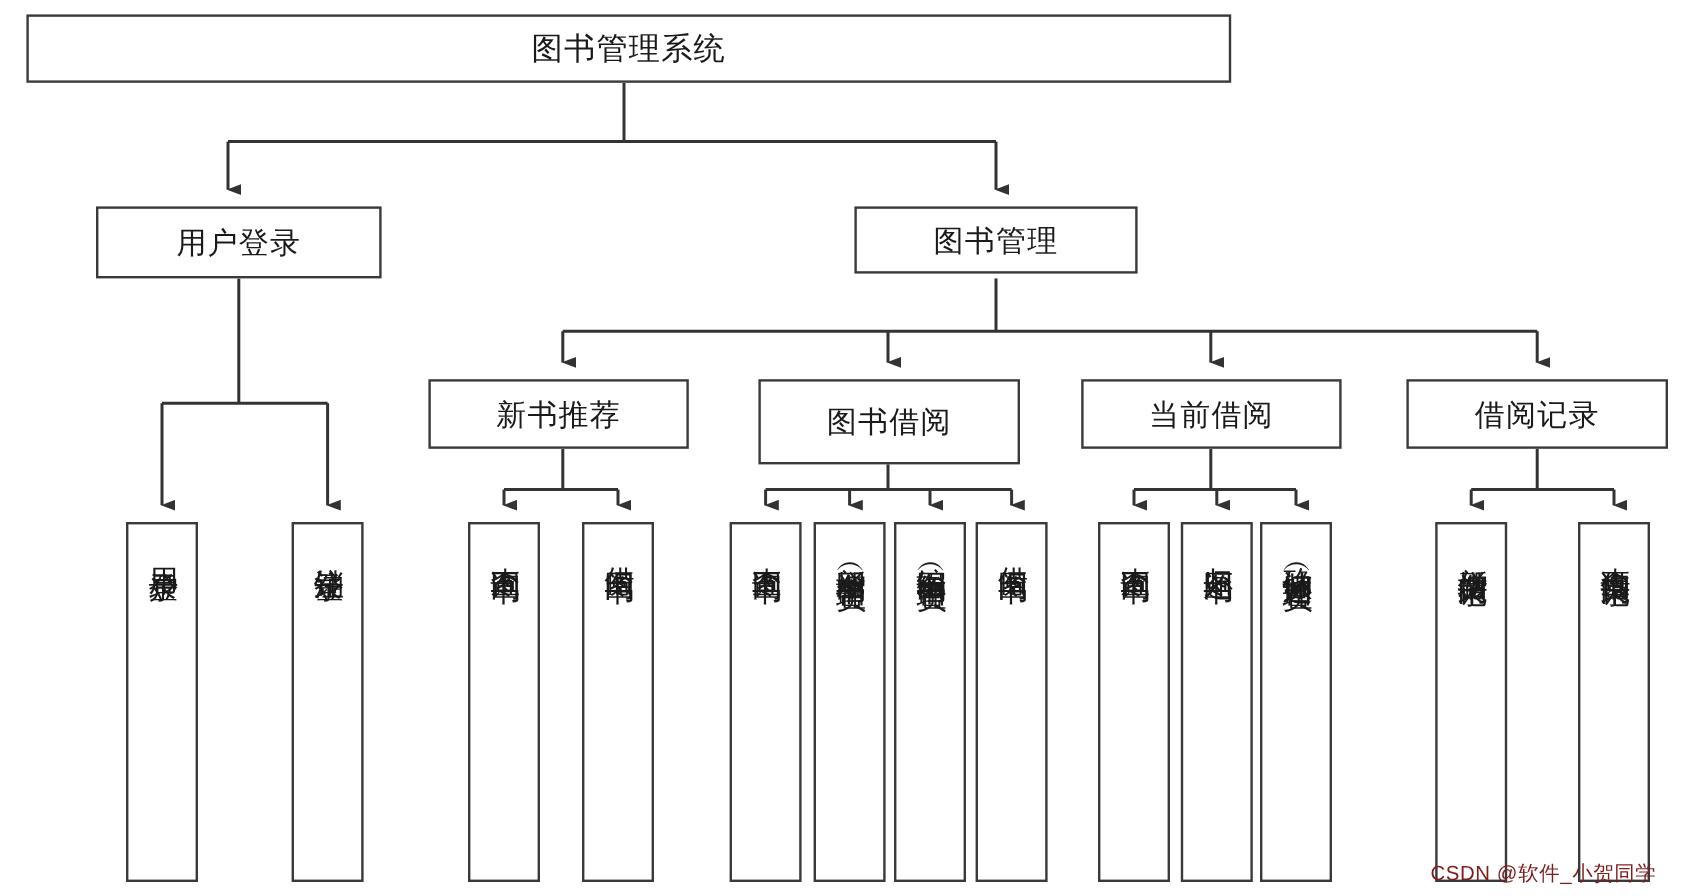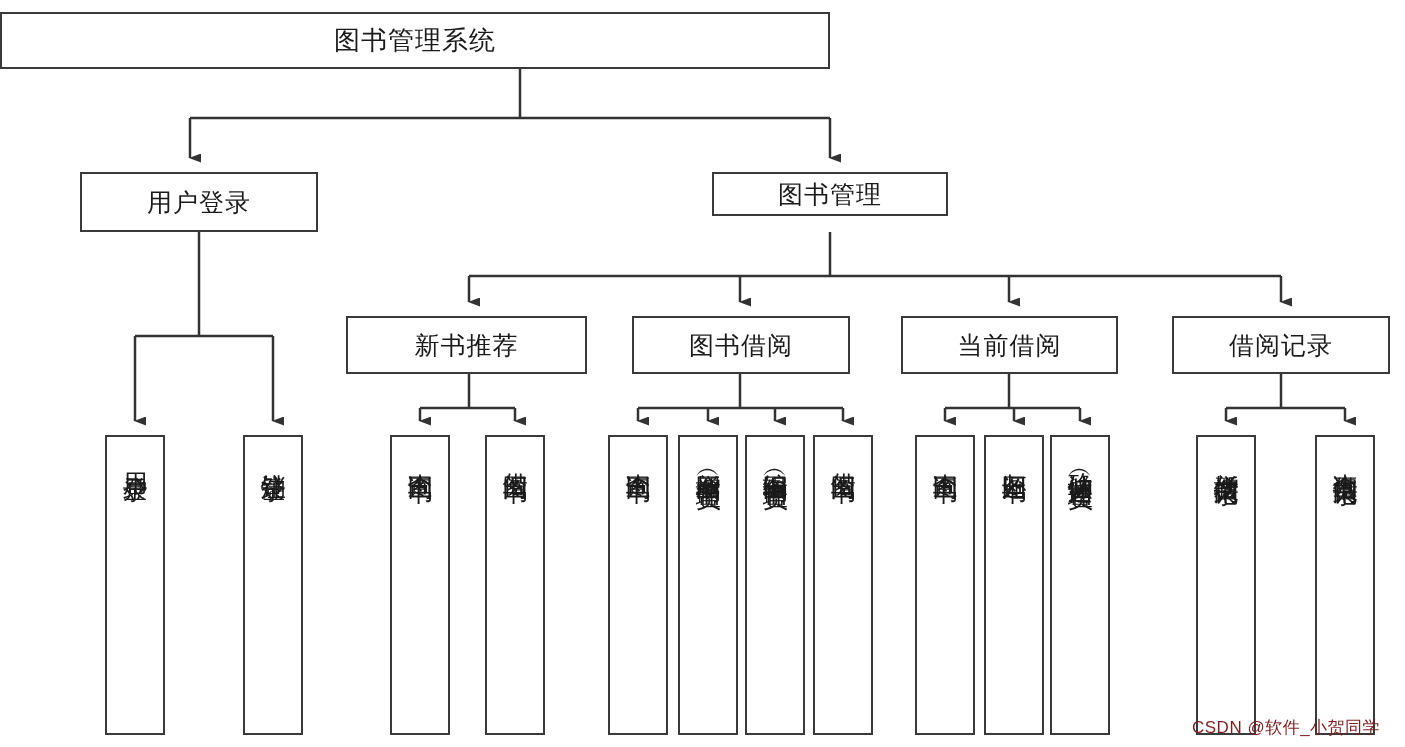--- a/index.html
+++ b/index.html
@@ -131,35 +131,35 @@
     </g>
 
     <g stroke="#333333" stroke-width="2.5" fill="none">
       <path d="M1281,374 L1281,408"></path>
       <path d="M1226,408 L1345,408"></path>
       <path d="M1226,408 L1226,421" marker-end="url(#arrow)"></path>
       <path d="M1345,408 L1345,421" marker-end="url(#arrow)"></path>
     </g>
   </svg>
 
-  <div class="node node-root" style="left: 0; top: 12px; width: 830px; height: 57px;">
+  <div class="node node-root" style="left: 22px; top: 12px; width: 1004px; height: 57px;">
     <span class="node-h">图书管理系统</span>
   </div>
 
   <div class="node" style="left: 80px; top: 172px; width: 238px; height: 60px;">
     <span class="node-h">用户登录</span>
   </div>
-  <div class="node" style="left: 712px; top: 172px; width: 236px; height: 44px;">
+  <div class="node" style="left: 712px; top: 172px; width: 236px; height: 56px;">
     <span class="node-h">图书管理</span>
   </div>
 
-  <div class="node" style="left: 346px; top: 316px; width: 241px; height: 58px;">
+  <div class="node" style="left: 357px; top: 316px; width: 217px; height: 58px;">
     <span class="node-h">新书推荐</span>
   </div>
-  <div class="node" style="left: 632px; top: 316px; width: 218px; height: 58px;">
+  <div class="node" style="left: 632px; top: 316px; width: 218px; height: 71px;">
     <span class="node-h">图书借阅</span>
   </div>
   <div class="node" style="left: 901px; top: 316px; width: 217px; height: 58px;">
     <span class="node-h">当前借阅</span>
   </div>
   <div class="node" style="left: 1172px; top: 316px; width: 218px; height: 58px; align-items: center;">
     <span class="node-h">借阅记录</span>
   </div>
 
   <div class="leaf" style="left: 105px; top: 435px; width: 60px; height: 300px;">

